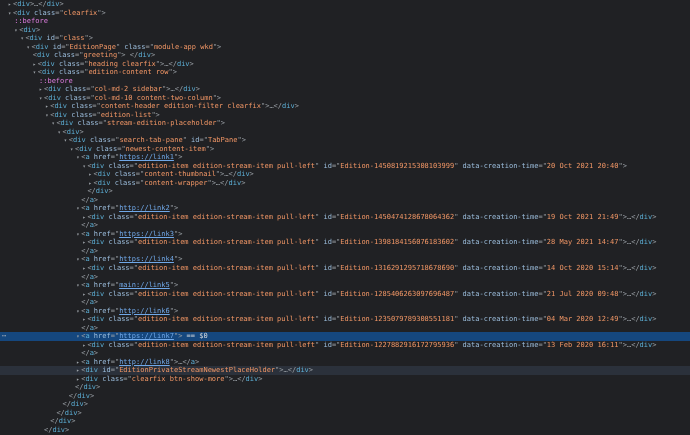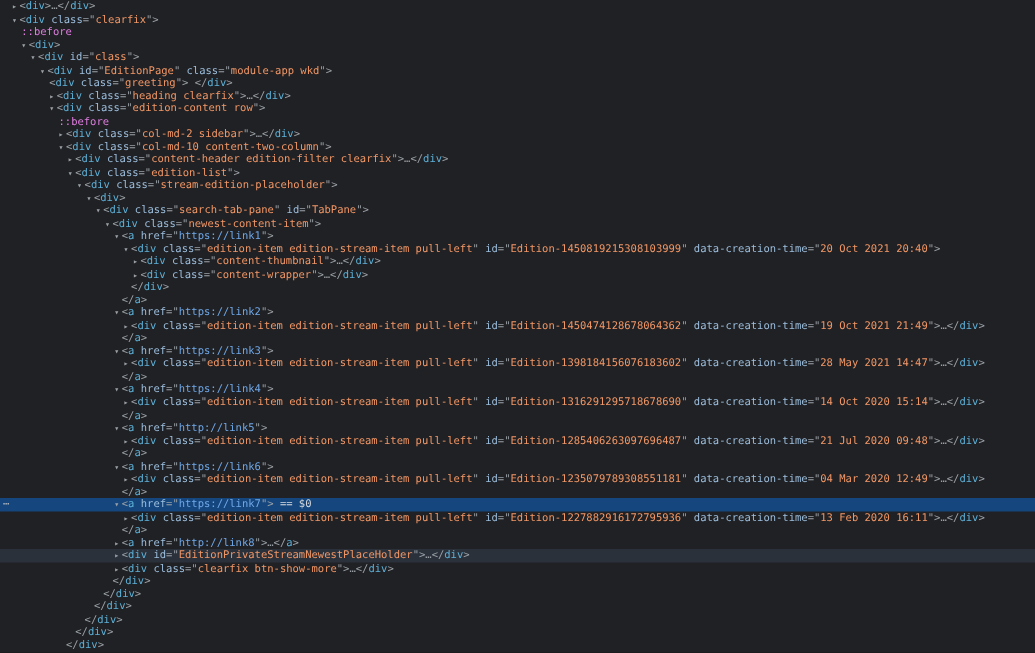--- a/index.html
+++ b/index.html
@@ -16,21 +16,21 @@
     position:relative;height:8.53px;white-space:pre;color:var(--punct);
     width:100%;
   }
   .row.selected{background:var(--sel);}
   .row.hovered{background:var(--hov);}
   .arrow{display:inline-block;width:5px;color:var(--punct);font-size:5.5px;}
   .punct{color:var(--punct);}
   .tag{color:var(--tag);}
   .attr{color:var(--attr);}
   .val{color:var(--val);}
-  .lnk{color:var(--link);}
+  .lnk{color:var(--link);text-decoration:underline;}
   .pseudo{color:var(--pseudo);}
   .ell{color:var(--punct);}
   .hint{color:var(--hint);}
   .gutter{
     position:absolute;left:2px;top:0;color:#b8bcc2;letter-spacing:-1px;
   }
 </style>
 </head>
 <body>
 
@@ -52,33 +52,33 @@
     <div class="row" style="padding-left: 51.4px;"><span class="arrow">▾</span><span class="punct">&lt;</span><span class="tag">div</span><span class="punct"> </span><span class="attr">class</span><span class="punct">="</span><span class="val">stream-edition-placeholder</span><span class="punct">"</span><span class="punct">&gt;</span></div>
     <div class="row" style="padding-left: 57.6px;"><span class="arrow">▾</span><span class="punct">&lt;</span><span class="tag">div</span><span class="punct">&gt;</span></div>
     <div class="row" style="padding-left: 63.8px;"><span class="arrow">▾</span><span class="punct">&lt;</span><span class="tag">div</span><span class="punct"> </span><span class="attr">class</span><span class="punct">="</span><span class="val">search-tab-pane</span><span class="punct">"</span><span class="punct"> </span><span class="attr">id</span><span class="punct">="</span><span class="val">TabPane</span><span class="punct">"</span><span class="punct">&gt;</span></div>
     <div class="row" style="padding-left: 70px;"><span class="arrow">▾</span><span class="punct">&lt;</span><span class="tag">div</span><span class="punct"> </span><span class="attr">class</span><span class="punct">="</span><span class="val">newest-content-item</span><span class="punct">"</span><span class="punct">&gt;</span></div>
     <div class="row" style="padding-left: 76.2px;"><span class="arrow">▾</span><span class="punct">&lt;</span><span class="tag">a</span><span class="punct"> </span><span class="attr">href</span><span class="punct">="</span><span class="lnk">https://link1</span><span class="punct">"</span><span class="punct">&gt;</span></div>
     <div class="row" style="padding-left: 82.4px;"><span class="arrow">▾</span><span class="punct">&lt;</span><span class="tag">div</span><span class="punct"> </span><span class="attr">class</span><span class="punct">="</span><span class="val">edition-item edition-stream-item pull-left</span><span class="punct">"</span><span class="punct"> </span><span class="attr">id</span><span class="punct">="</span><span class="val">Edition-1450819215308103999</span><span class="punct">"</span><span class="punct"> </span><span class="attr">data-creation-time</span><span class="punct">="</span><span class="val">20 Oct 2021 20:40</span><span class="punct">"</span><span class="punct">&gt;</span></div>
     <div class="row" style="padding-left: 88.6px;"><span class="arrow">▸</span><span class="punct">&lt;</span><span class="tag">div</span><span class="punct"> </span><span class="attr">class</span><span class="punct">="</span><span class="val">content-thumbnail</span><span class="punct">"</span><span class="punct">&gt;</span><span class="ell">…</span><span class="punct">&lt;/</span><span class="tag">div</span><span class="punct">&gt;</span></div>
     <div class="row" style="padding-left: 88.6px;"><span class="arrow">▸</span><span class="punct">&lt;</span><span class="tag">div</span><span class="punct"> </span><span class="attr">class</span><span class="punct">="</span><span class="val">content-wrapper</span><span class="punct">"</span><span class="punct">&gt;</span><span class="ell">…</span><span class="punct">&lt;/</span><span class="tag">div</span><span class="punct">&gt;</span></div>
     <div class="row" style="padding-left: 87.4px;"><span class="punct">&lt;/</span><span class="tag">div</span><span class="punct">&gt;</span></div>
     <div class="row" style="padding-left: 81.2px;"><span class="punct">&lt;/</span><span class="tag">a</span><span class="punct">&gt;</span></div>
-    <div class="row" style="padding-left: 76.2px;"><span class="arrow">▾</span><span class="punct">&lt;</span><span class="tag">a</span><span class="punct"> </span><span class="attr">href</span><span class="punct">="</span><span class="lnk">https://link2</span><span class="punct">"</span><span class="punct">&gt;</span></div>
+    <div class="row" style="padding-left: 76.2px;"><span class="arrow">▾</span><span class="punct">&lt;</span><span class="tag">a</span><span class="punct"> </span><span class="attr">href</span><span class="punct">="</span><span class="lnk">http://link2</span><span class="punct">"</span><span class="punct">&gt;</span></div>
     <div class="row" style="padding-left: 82.4px;"><span class="arrow">▸</span><span class="punct">&lt;</span><span class="tag">div</span><span class="punct"> </span><span class="attr">class</span><span class="punct">="</span><span class="val">edition-item edition-stream-item pull-left</span><span class="punct">"</span><span class="punct"> </span><span class="attr">id</span><span class="punct">="</span><span class="val">Edition-1450474128678064362</span><span class="punct">"</span><span class="punct"> </span><span class="attr">data-creation-time</span><span class="punct">="</span><span class="val">19 Oct 2021 21:49</span><span class="punct">"</span><span class="punct">&gt;</span><span class="ell">…</span><span class="punct">&lt;/</span><span class="tag">div</span><span class="punct">&gt;</span></div>
     <div class="row" style="padding-left: 81.2px;"><span class="punct">&lt;/</span><span class="tag">a</span><span class="punct">&gt;</span></div>
     <div class="row" style="padding-left: 76.2px;"><span class="arrow">▾</span><span class="punct">&lt;</span><span class="tag">a</span><span class="punct"> </span><span class="attr">href</span><span class="punct">="</span><span class="lnk">https://link3</span><span class="punct">"</span><span class="punct">&gt;</span></div>
     <div class="row" style="padding-left: 82.4px;"><span class="arrow">▸</span><span class="punct">&lt;</span><span class="tag">div</span><span class="punct"> </span><span class="attr">class</span><span class="punct">="</span><span class="val">edition-item edition-stream-item pull-left</span><span class="punct">"</span><span class="punct"> </span><span class="attr">id</span><span class="punct">="</span><span class="val">Edition-1398184156076183602</span><span class="punct">"</span><span class="punct"> </span><span class="attr">data-creation-time</span><span class="punct">="</span><span class="val">28 May 2021 14:47</span><span class="punct">"</span><span class="punct">&gt;</span><span class="ell">…</span><span class="punct">&lt;/</span><span class="tag">div</span><span class="punct">&gt;</span></div>
     <div class="row" style="padding-left: 81.2px;"><span class="punct">&lt;/</span><span class="tag">a</span><span class="punct">&gt;</span></div>
     <div class="row" style="padding-left: 76.2px;"><span class="arrow">▾</span><span class="punct">&lt;</span><span class="tag">a</span><span class="punct"> </span><span class="attr">href</span><span class="punct">="</span><span class="lnk">https://link4</span><span class="punct">"</span><span class="punct">&gt;</span></div>
     <div class="row" style="padding-left: 82.4px;"><span class="arrow">▸</span><span class="punct">&lt;</span><span class="tag">div</span><span class="punct"> </span><span class="attr">class</span><span class="punct">="</span><span class="val">edition-item edition-stream-item pull-left</span><span class="punct">"</span><span class="punct"> </span><span class="attr">id</span><span class="punct">="</span><span class="val">Edition-1316291295718678690</span><span class="punct">"</span><span class="punct"> </span><span class="attr">data-creation-time</span><span class="punct">="</span><span class="val">14 Oct 2020 15:14</span><span class="punct">"</span><span class="punct">&gt;</span><span class="ell">…</span><span class="punct">&lt;/</span><span class="tag">div</span><span class="punct">&gt;</span></div>
     <div class="row" style="padding-left: 81.2px;"><span class="punct">&lt;/</span><span class="tag">a</span><span class="punct">&gt;</span></div>
-    <div class="row" style="padding-left: 76.2px;"><span class="arrow">▾</span><span class="punct">&lt;</span><span class="tag">a</span><span class="punct"> </span><span class="attr">href</span><span class="punct">="</span><span class="lnk">http://link5</span><span class="punct">"</span><span class="punct">&gt;</span></div>
+    <div class="row" style="padding-left: 76.2px;"><span class="arrow">▾</span><span class="punct">&lt;</span><span class="tag">a</span><span class="punct"> </span><span class="attr">href</span><span class="punct">="</span><span class="lnk">main://link5</span><span class="punct">"</span><span class="punct">&gt;</span></div>
     <div class="row" style="padding-left: 82.4px;"><span class="arrow">▸</span><span class="punct">&lt;</span><span class="tag">div</span><span class="punct"> </span><span class="attr">class</span><span class="punct">="</span><span class="val">edition-item edition-stream-item pull-left</span><span class="punct">"</span><span class="punct"> </span><span class="attr">id</span><span class="punct">="</span><span class="val">Edition-1285406263097696487</span><span class="punct">"</span><span class="punct"> </span><span class="attr">data-creation-time</span><span class="punct">="</span><span class="val">21 Jul 2020 09:48</span><span class="punct">"</span><span class="punct">&gt;</span><span class="ell">…</span><span class="punct">&lt;/</span><span class="tag">div</span><span class="punct">&gt;</span></div>
     <div class="row" style="padding-left: 81.2px;"><span class="punct">&lt;/</span><span class="tag">a</span><span class="punct">&gt;</span></div>
-    <div class="row" style="padding-left: 76.2px;"><span class="arrow">▾</span><span class="punct">&lt;</span><span class="tag">a</span><span class="punct"> </span><span class="attr">href</span><span class="punct">="</span><span class="lnk">https://link6</span><span class="punct">"</span><span class="punct">&gt;</span></div>
+    <div class="row" style="padding-left: 76.2px;"><span class="arrow">▾</span><span class="punct">&lt;</span><span class="tag">a</span><span class="punct"> </span><span class="attr">href</span><span class="punct">="</span><span class="lnk">http://link6</span><span class="punct">"</span><span class="punct">&gt;</span></div>
     <div class="row" style="padding-left: 82.4px;"><span class="arrow">▸</span><span class="punct">&lt;</span><span class="tag">div</span><span class="punct"> </span><span class="attr">class</span><span class="punct">="</span><span class="val">edition-item edition-stream-item pull-left</span><span class="punct">"</span><span class="punct"> </span><span class="attr">id</span><span class="punct">="</span><span class="val">Edition-1235079789308551181</span><span class="punct">"</span><span class="punct"> </span><span class="attr">data-creation-time</span><span class="punct">="</span><span class="val">04 Mar 2020 12:49</span><span class="punct">"</span><span class="punct">&gt;</span><span class="ell">…</span><span class="punct">&lt;/</span><span class="tag">div</span><span class="punct">&gt;</span></div>
     <div class="row" style="padding-left: 81.2px;"><span class="punct">&lt;/</span><span class="tag">a</span><span class="punct">&gt;</span></div>
     <div class="row selected" style="padding-left: 76.2px;"><span class="gutter">⋯</span><span class="arrow">▾</span><span class="punct">&lt;</span><span class="tag">a</span><span class="punct"> </span><span class="attr">href</span><span class="punct">="</span><span class="lnk">https://link7</span><span class="punct">"</span><span class="punct">&gt;</span><span class="hint"> == $0</span></div>
     <div class="row" style="padding-left: 82.4px;"><span class="arrow">▸</span><span class="punct">&lt;</span><span class="tag">div</span><span class="punct"> </span><span class="attr">class</span><span class="punct">="</span><span class="val">edition-item edition-stream-item pull-left</span><span class="punct">"</span><span class="punct"> </span><span class="attr">id</span><span class="punct">="</span><span class="val">Edition-1227882916172795936</span><span class="punct">"</span><span class="punct"> </span><span class="attr">data-creation-time</span><span class="punct">="</span><span class="val">13 Feb 2020 16:11</span><span class="punct">"</span><span class="punct">&gt;</span><span class="ell">…</span><span class="punct">&lt;/</span><span class="tag">div</span><span class="punct">&gt;</span></div>
     <div class="row" style="padding-left: 81.2px;"><span class="punct">&lt;/</span><span class="tag">a</span><span class="punct">&gt;</span></div>
     <div class="row" style="padding-left: 76.2px;"><span class="arrow">▸</span><span class="punct">&lt;</span><span class="tag">a</span><span class="punct"> </span><span class="attr">href</span><span class="punct">="</span><span class="lnk">http://link8</span><span class="punct">"</span><span class="punct">&gt;</span><span class="ell">…</span><span class="punct">&lt;/</span><span class="tag">a</span><span class="punct">&gt;</span></div>
     <div class="row hovered" style="padding-left: 76.2px;"><span class="arrow">▸</span><span class="punct">&lt;</span><span class="tag">div</span><span class="punct"> </span><span class="attr">id</span><span class="punct">="</span><span class="val">EditionPrivateStreamNewestPlaceHolder</span><span class="punct">"</span><span class="punct">&gt;</span><span class="ell">…</span><span class="punct">&lt;/</span><span class="tag">div</span><span class="punct">&gt;</span></div>
     <div class="row" style="padding-left: 76.2px;"><span class="arrow">▸</span><span class="punct">&lt;</span><span class="tag">div</span><span class="punct"> </span><span class="attr">class</span><span class="punct">="</span><span class="val">clearfix btn-show-more</span><span class="punct">"</span><span class="punct">&gt;</span><span class="ell">…</span><span class="punct">&lt;/</span><span class="tag">div</span><span class="punct">&gt;</span></div>
     <div class="row" style="padding-left: 75px;"><span class="punct">&lt;/</span><span class="tag">div</span><span class="punct">&gt;</span></div>
     <div class="row" style="padding-left: 68.8px;"><span class="punct">&lt;/</span><span class="tag">div</span><span class="punct">&gt;</span></div>

